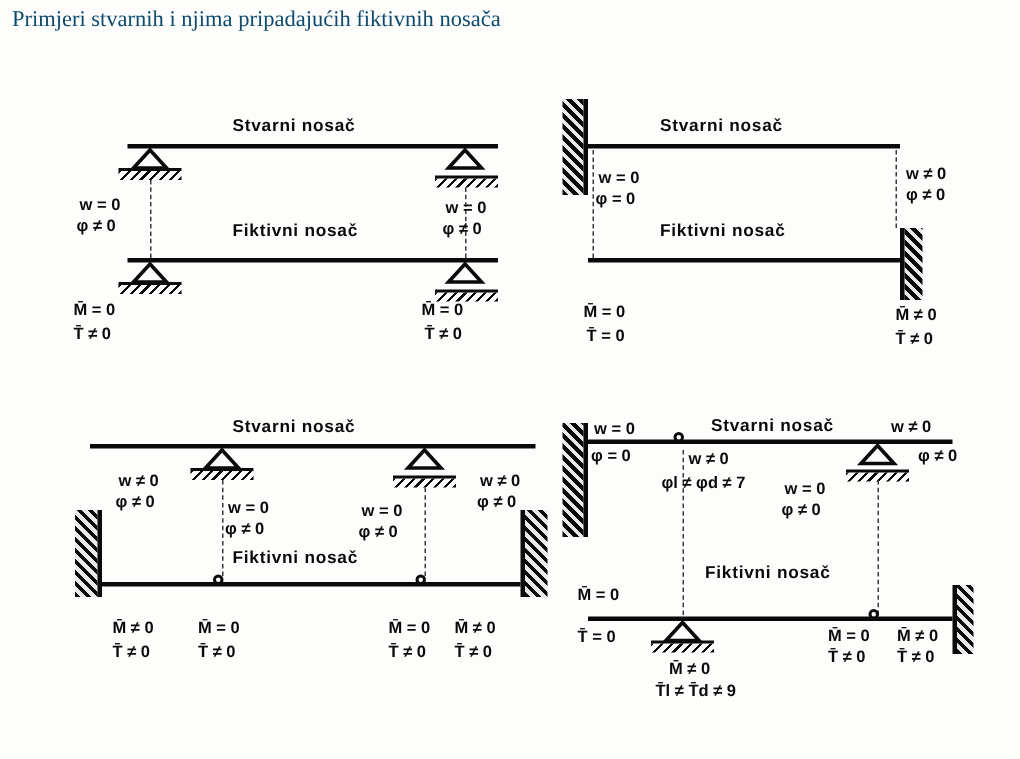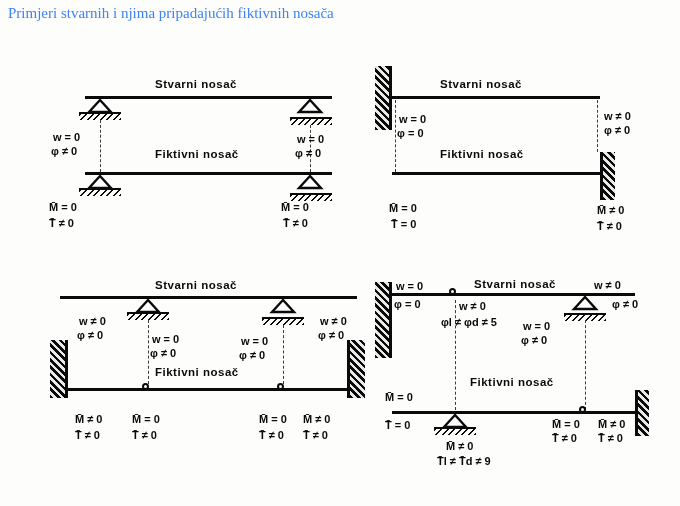--- a/index.html
+++ b/index.html
@@ -1,20 +1,20 @@
 <!DOCTYPE html>
 <html><head>
 <meta charset="utf-8">
 <style>
   * { margin:0; padding:0; box-sizing:border-box; }
   html,body { background:#ffffff; }
   body { width:680px; height:506px; font-family:"Liberation Sans",sans-serif; }
   #stage { position:relative; width:680px; height:506px; background:#fdfdfc; overflow:hidden; }
   .panel { position:absolute; inset:0; }
-  .title { position:absolute; left:8px; top:5px; font:15px "Liberation Serif",serif; color:#3b82f6; white-space:nowrap; }
+  .title { position:absolute; left:8px; top:5px; font:15px "Liberation Serif",serif; color:#0c4a6e; white-space:nowrap; }
   .lbl { position:absolute; font:bold 11.5px "Liberation Sans",sans-serif; color:#0a0a0a; letter-spacing:.5px; white-space:nowrap; }
   .ann { position:absolute; font:bold 11px "Liberation Sans",sans-serif; color:#0a0a0a; white-space:nowrap; }
   .beam { position:absolute; height:3px; background:#0a0a0a; }
   .dash { position:absolute; width:0; border-left:1px dashed #3a3a3a; }
   .hatch { position:absolute; height:8px; border-top:2px solid #0a0a0a;
            background:repeating-linear-gradient(135deg,#0a0a0a 0 1.6px,transparent 1.6px 4.6px); }
   .wall { position:absolute; background:repeating-linear-gradient(45deg,#0a0a0a 0 2.6px,#e9e9e9 2.6px 5.2px); }
   .wall.edge-r { border-right:3px solid #0a0a0a; }
   .wall.edge-l { border-left:3px solid #0a0a0a; }
   .hinge { position:absolute; width:7px; height:7px; background:#fff; border:2px solid #0a0a0a; border-radius:50%; }
@@ -141,21 +141,21 @@
         <polygon points="12,1 1,13 23,13" fill="#fdfdfd" stroke="#0a0a0a" stroke-width="2.4"></polygon>
       </svg>
     <div class="hatch" style="left:564px;top:313px;width:42px"></div>
 
     <div class="dash" style="left:455px;top:300px;height:110px"></div>
     <div class="dash" style="left:585px;top:320px;height:90px"></div>
 
     <span class="ann" style="left:396px;top:280px">w = 0</span>
     <span class="ann" style="left:394px;top:298px">φ = 0</span>
     <span class="ann" style="left:459px;top:300px">w ≠ 0</span>
-    <span class="ann" style="left:441px;top:316px">φl ≠ φd ≠ 5</span>
+    <span class="ann" style="left:441px;top:316px">φl ≠ φd ≠ 7</span>
     <span class="ann" style="left:523px;top:320px">w = 0</span>
     <span class="ann" style="left:521px;top:334px">φ ≠ 0</span>
     <span class="ann" style="left:594px;top:279px">w ≠ 0</span>
     <span class="ann" style="left:612px;top:298px">φ ≠ 0</span>
 
     <span class="lbl" style="left:470px;top:376px">Fiktivni nosač</span>
     <div class="beam" style="left:392px;top:411px;width:243px"></div>
     <svg class="tri" style="left:443px;top:414px" viewBox="0 0 24 14">
         <polygon points="12,1 1,13 23,13" fill="#fdfdfd" stroke="#0a0a0a" stroke-width="2.4"></polygon>
       </svg>

